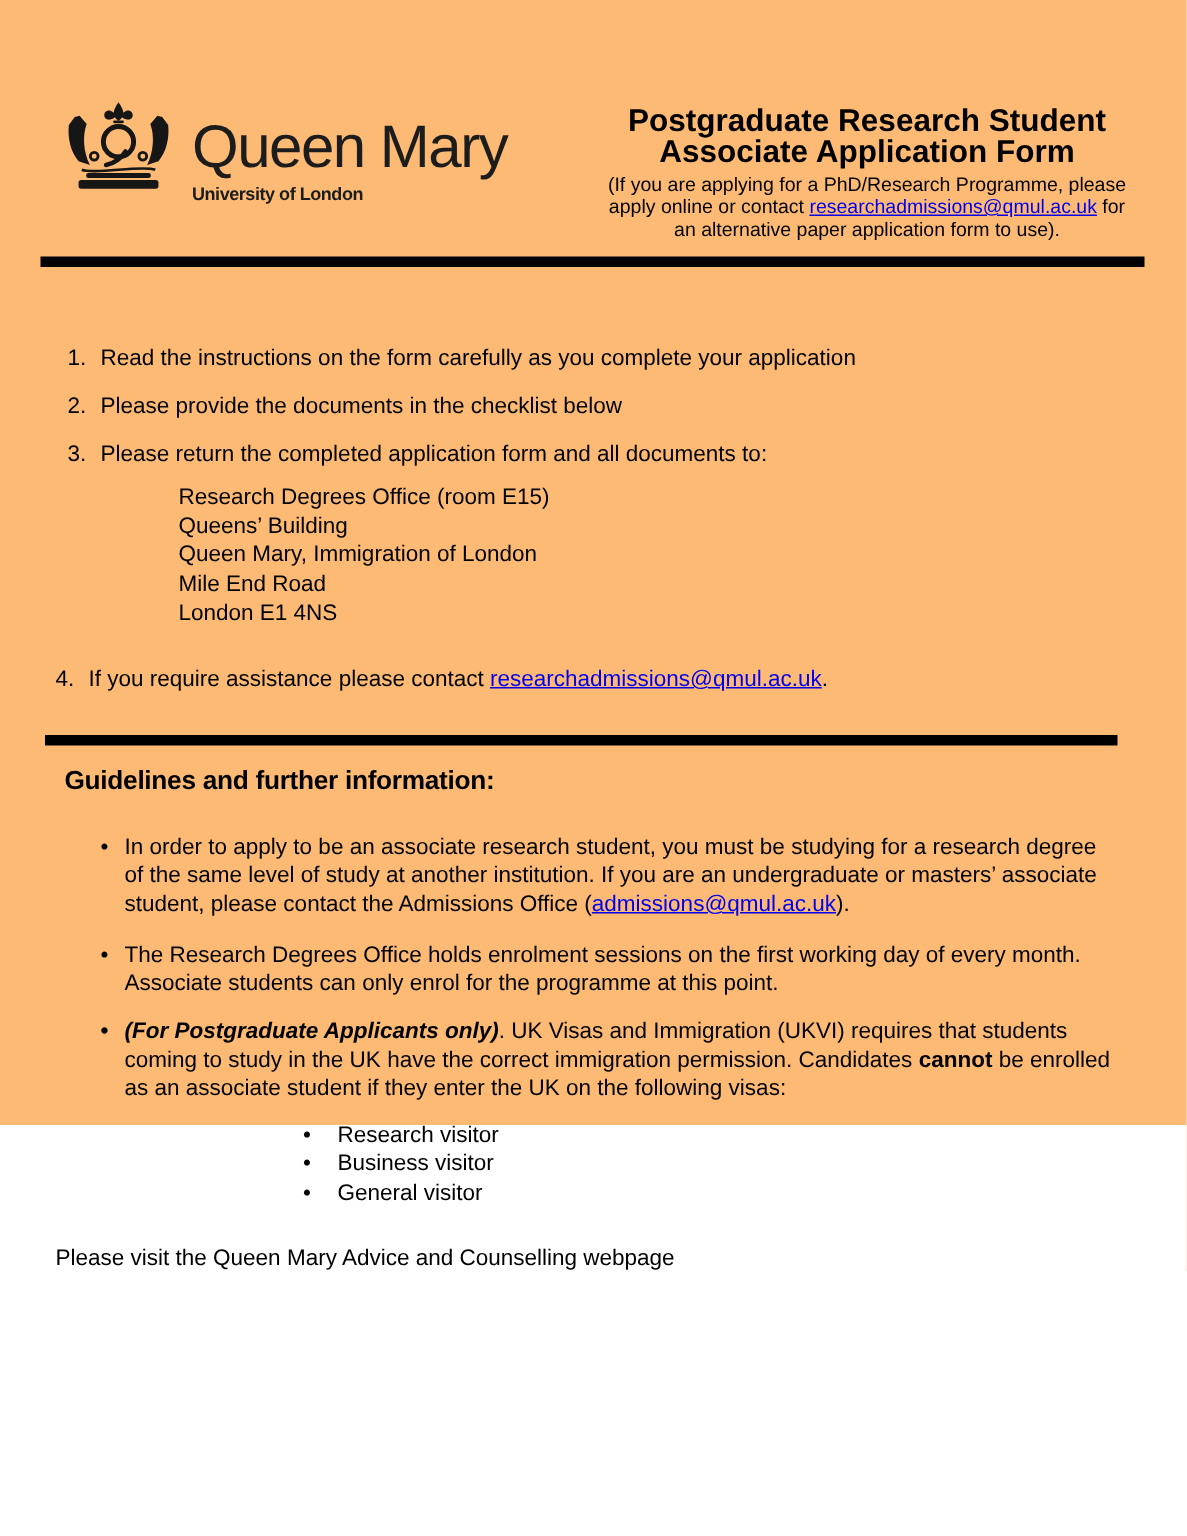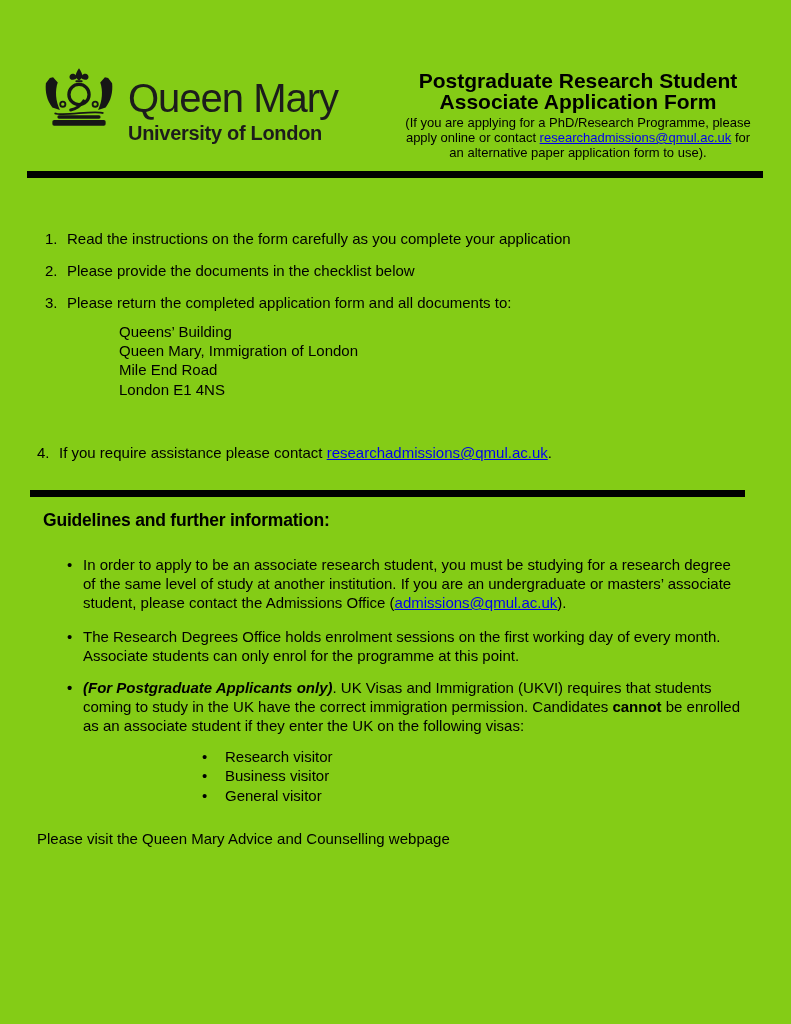--- a/index.html
+++ b/index.html
@@ -7,22 +7,22 @@
   body {
     font-family: "Liberation Sans", sans-serif;
     color: #000;
     width: 791px;
     height: 1024px;
     overflow: hidden;
   }
   .page {
     position: relative;
     width: 791px;
-    height: 1024px;
-    background: #84cc16;
+    height: 750px;
+    background: #fdba74;
   }
 
   
   .masthead {
     position: absolute;
     top: 68px; left: 43px; right: 34px;
     display: flex;
     justify-content: space-between;
     align-items: flex-start;
   }
@@ -31,21 +31,21 @@
   .logo-text { margin-left: 13px; margin-top: 10px; }
   .wordmark {
     font-size: 40px;
     line-height: 40px;
     font-weight: 400;
     letter-spacing: -1px;
     color: #1c1c1c;
     white-space: nowrap;
   }
   .logo-sub {
-    font-size: 20px;
+    font-size: 12px;
     font-weight: bold;
     letter-spacing: -0.3px;
     margin-top: 4px;
     color: #1c1c1c;
   }
   .title-block {
     width: 358px;
     text-align: center;
     margin-top: 2px;
   }
@@ -154,20 +154,21 @@
       <span class="num">2.</span>
       <span class="txt">Please provide the documents in the checklist below</span>
     </div>
     <div class="num-item">
       <span class="num">3.</span>
       <span class="txt">Please return the completed application form and all documents to:</span>
     </div>
   </div>
 
   <div class="address body-text">
+    <div>Research Degrees Office (room E15)</div>
     <div>Queens’ Building</div>
     <div>Queen Mary, Immigration of London</div>
     <div>Mile End Road</div>
     <div>London E1 4NS</div>
   </div>
 
   <div class="item-four body-text">
     <span class="num">4.</span>
     <span class="txt"><span>If you require assistance please contact </span><a class="link">researchadmissions@qmul.ac.uk</a><span>.</span></span>
   </div>

